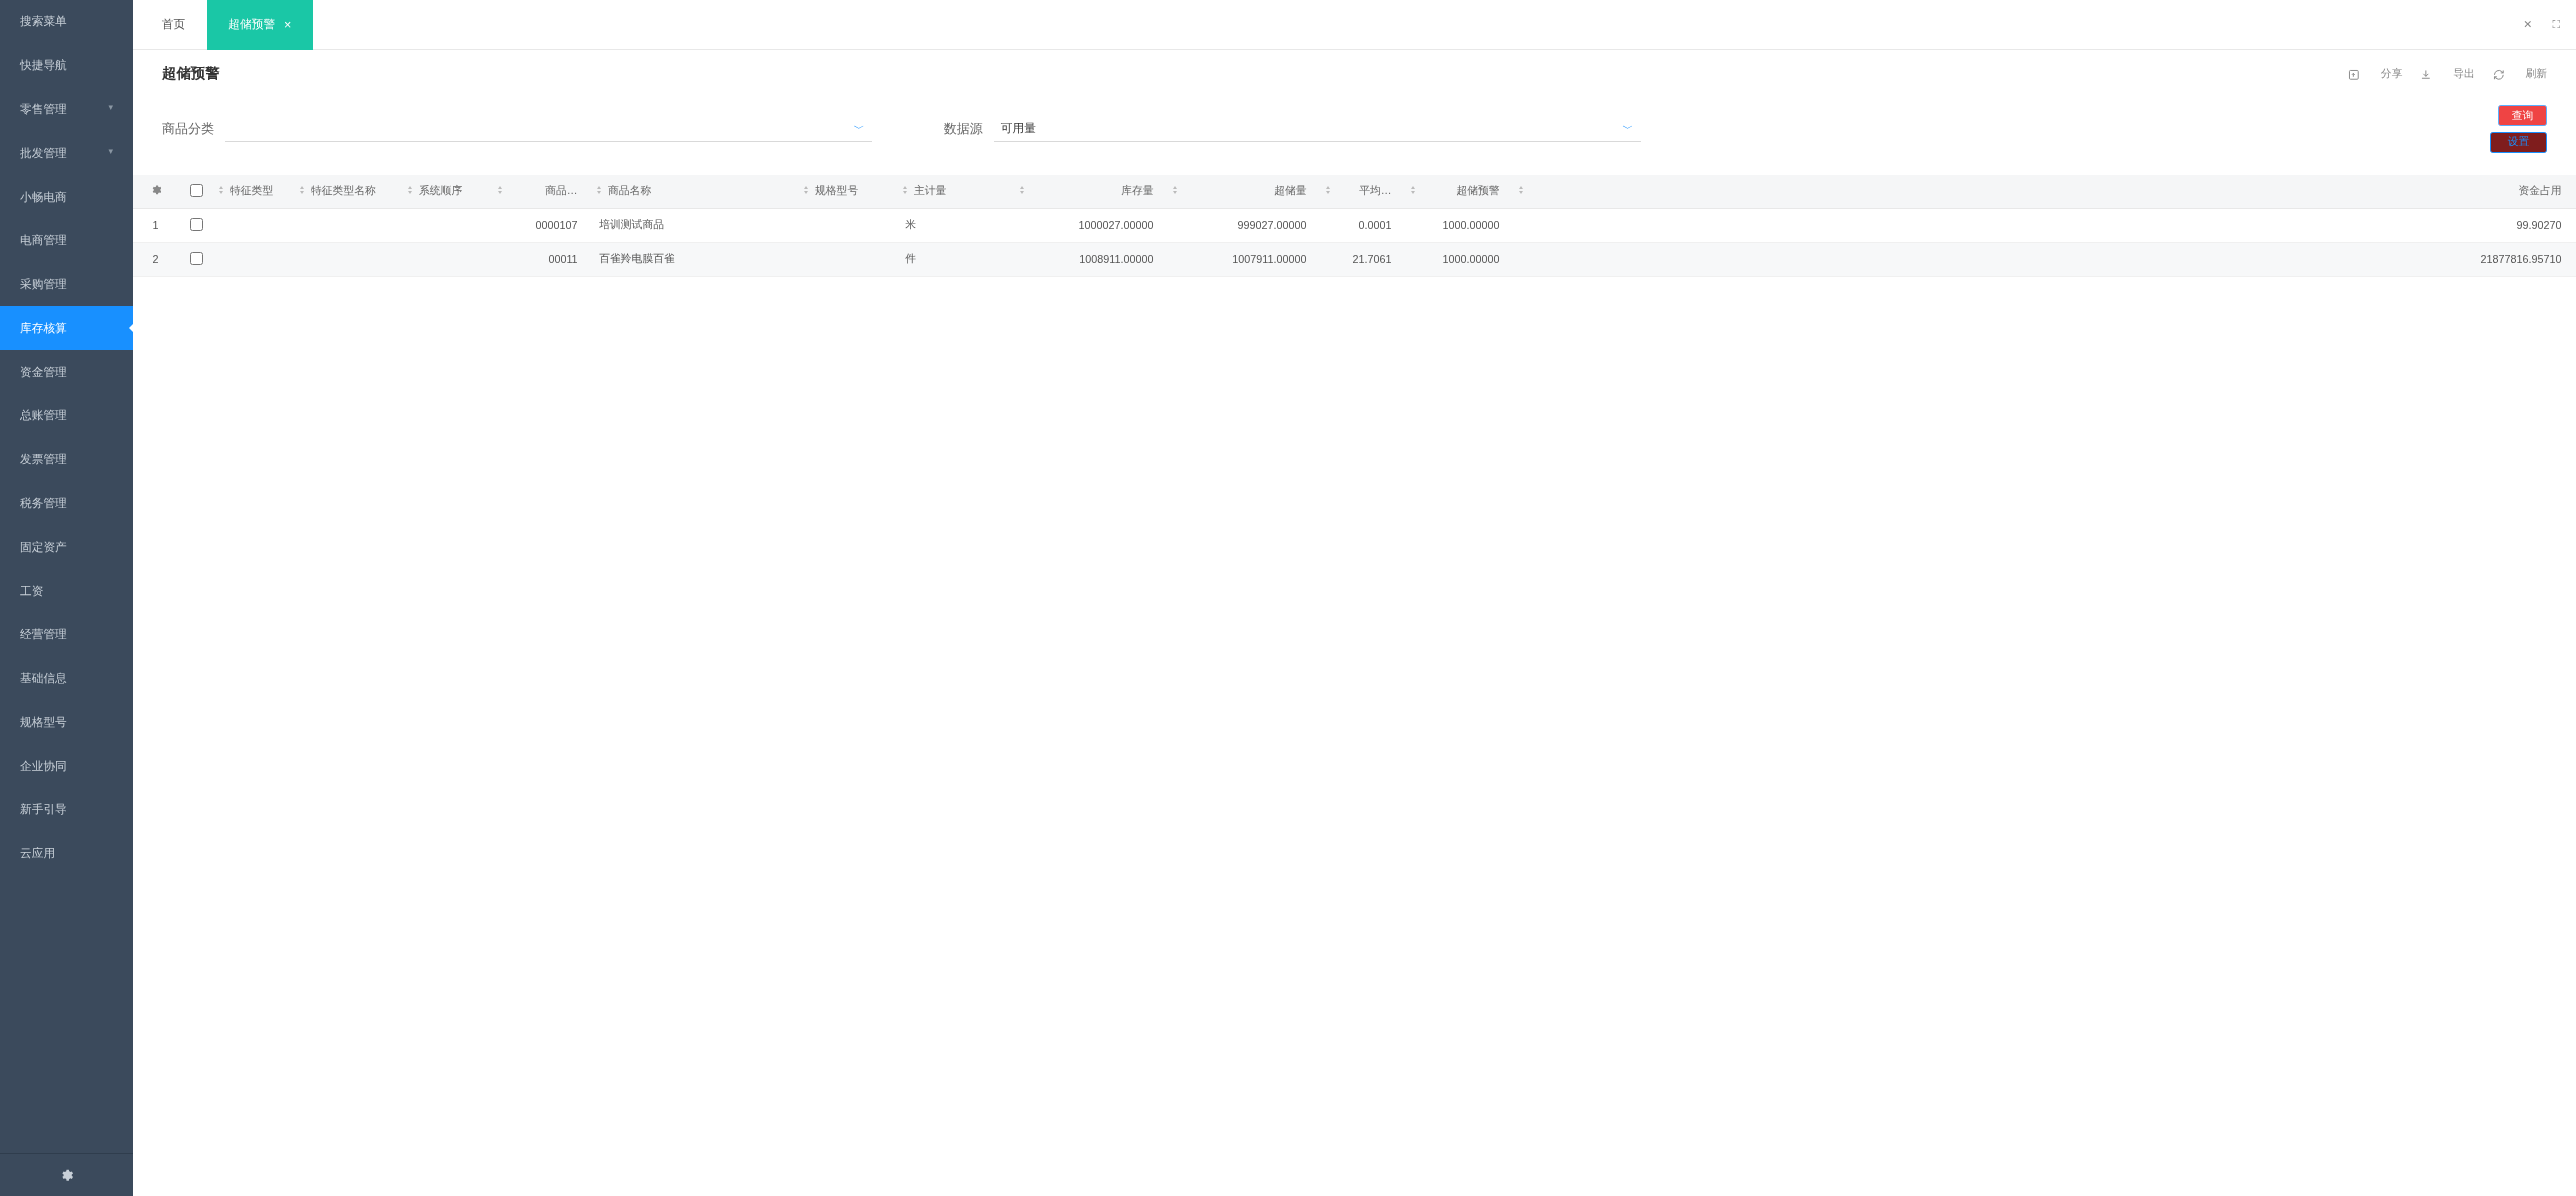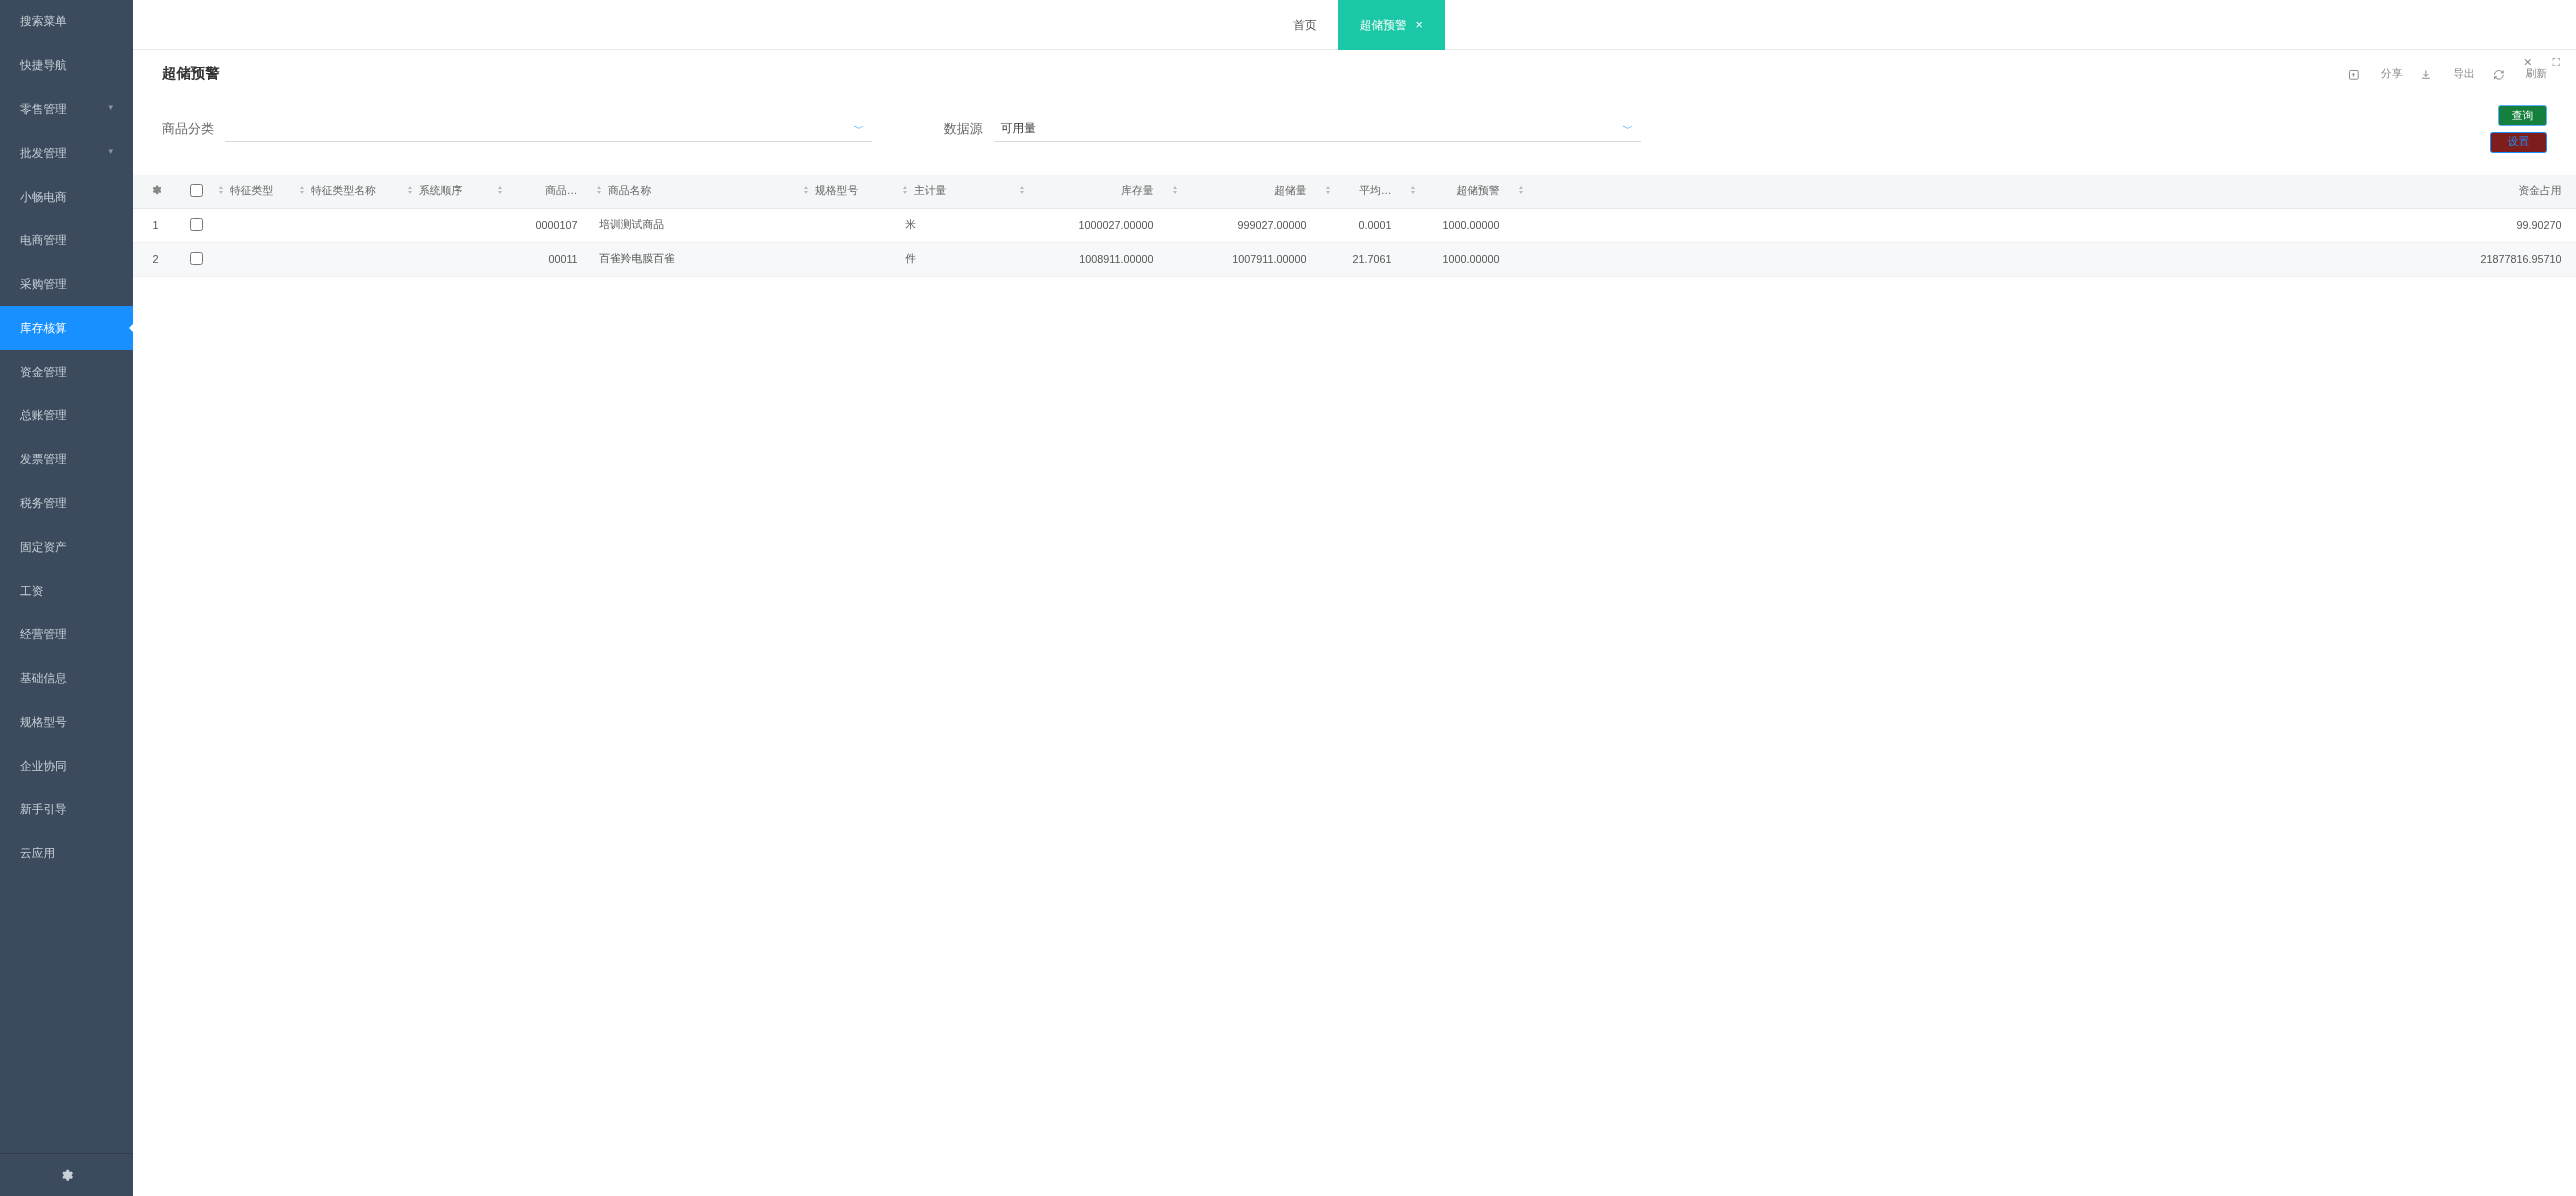--- a/index.html
+++ b/index.html
@@ -13,21 +13,21 @@
     .sidebar-item.active { background: #1890ff; color: #fff; position: relative; }
     .sidebar-item.active::after { content: ''; position: absolute; right: 0; top: 50%; transform: translateY(-50%); border: 4.5px solid transparent; border-right-color: #fff; }
     .sidebar-item .caret { font-size: 9px; color: #8a96a3; }
     .sidebar-footer { height: 43px; display: flex; align-items: center; justify-content: center; border-top: 0.9px solid #2f3d4d; }
     .gear-icon { width: 14.4px; height: 14.4px; fill: #c8d0d8; cursor: pointer; }
     
     
     .main { flex: 1; display: flex; flex-direction: column; min-width: 0; }
     
     
-    .tabbar { height: 50px; display: flex; align-items: center; border-bottom: 0.9px solid #e8e8e8; padding-left: 7.2px; position: relative; flex-direction: column; }
+    .tabbar { height: 50px; display: flex; align-items: center; border-bottom: 0.9px solid #e8e8e8; padding-left: 7.2px; position: relative; }
     .tab { height: 50px; padding: 0 21.6px; display: flex; align-items: center; cursor: pointer; font-size: 11.7px; color: #555; position: relative; }
     .tab.active { background: #1ac7a6; color: #fff; }
     .tab-close { margin-left: 9px; font-size: 12.6px; cursor: pointer; }
     .tabbar-right { margin-left: auto; display: flex; align-items: center; padding-right: 7.2px; gap: 3.6px; }
     .tabbar-iconbtn { width: 25px; height: 25px; display: flex; align-items: center; justify-content: center; cursor: pointer; color: #888; }
     
     
     .page-header { display: flex; align-items: center; justify-content: space-between; padding: 14.4px 29px 7.2px 29px; }
     .page-title { font-size: 14.4px; font-weight: bold; color: #333; }
     .page-actions { display: flex; gap: 18px; color: #888; font-size: 10.8px; }
@@ -36,21 +36,21 @@
     
     
     .filter-row { display: flex; align-items: center; padding: 14.4px 29px 21.6px 29px; gap: 72px; }
     .filter-left { display: flex; gap: 72px; flex: 1; }
     .filter-field { display: flex; align-items: center; gap: 10.8px; }
     .filter-label { color: #666; font-size: 13px; white-space: nowrap; }
     .filter-select { width: 647px; height: 25px; border: none; border-bottom: 0.9px solid #d9d9d9; display: flex; align-items: center; justify-content: space-between; padding: 0 7.2px; cursor: pointer; color: #333; font-size: 11.7px; }
     .filter-select .chevron { color: #1890ff; font-size: 10.8px; }
     .filter-buttons { display: flex; flex-direction: column; gap: 5.4px; }
     .btn { padding: 2.7px 12.6px; border-radius: 2.7px; cursor: pointer; font-size: 10.8px; text-align: center; min-width: 47px; }
-    .btn-primary { background: #15803d; color: #fff; border: 0.9px solid #5ab0ff; margin-left: 8px; }
+    .btn-primary { background: #ef4444; color: #fff; border: 0.9px solid #5ab0ff; margin-left: 8px; }
     .btn-outline { background: #7f1d1d; color: #1890ff; border: 0.9px solid #1890ff; }
     
     
     .table-wrap { flex: 1; overflow: auto; }
     table { width: 100%; border-collapse: collapse; table-layout: fixed; }
     thead th { background: #f5f6f7; font-weight: normal; color: #666; text-align: left; padding: 9px 7.2px; border-bottom: 0.9px solid #e8e8e8; font-size: 10.8px; white-space: nowrap; position: relative; }
     thead th.sortable::before { content: ''; display: inline-block; width: 0; height: 0; border-left: 2.7px solid transparent; border-right: 2.7px solid transparent; border-bottom: 3.6px solid #bbb; position: absolute; left: 4.5px; top: 10.8px; }
     thead th.sortable::after { content: ''; display: inline-block; width: 0; height: 0; border-left: 2.7px solid transparent; border-right: 2.7px solid transparent; border-top: 3.6px solid #bbb; position: absolute; left: 4.5px; top: 16px; }
     thead th.sortable { padding-left: 16px; }
     tbody td { padding: 9px 7.2px; border-bottom: 0.9px solid #f0f0f0; color: #555; font-size: 10.8px; white-space: nowrap; }

